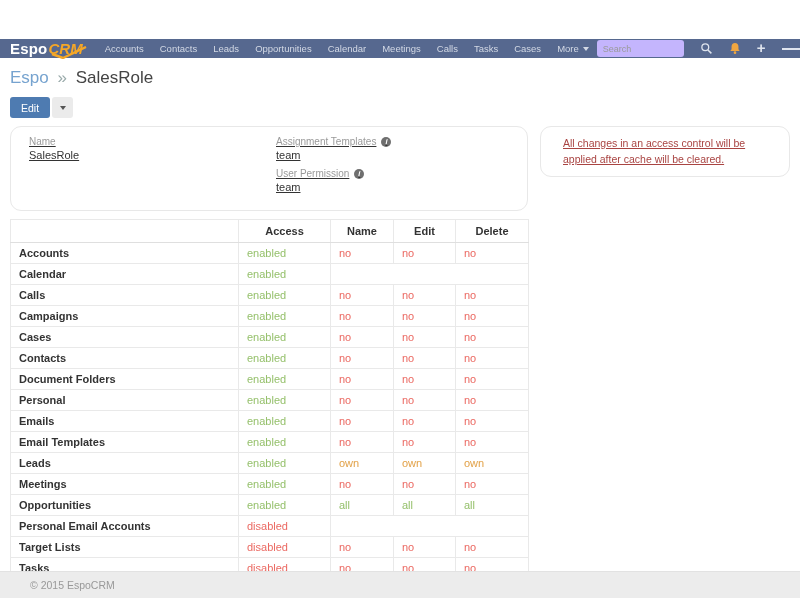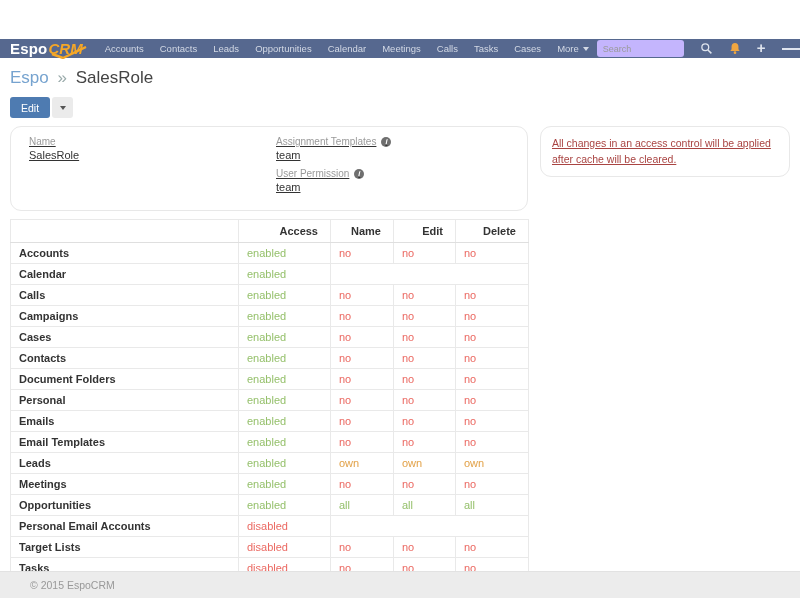--- a/index.html
+++ b/index.html
@@ -66,32 +66,32 @@
   .detail-panel { height:85px; padding:9px 18px; display:grid; grid-template-columns:247px 1fr; }
   .field { margin-bottom:7px; }
   .field-label { font-size:10px; color:#9a9a9a; display:flex; align-items:center; }
   .field-value { font-size:11px; color:#333; margin-top:2px; }
   .info-icon {
     display:inline-block; width:10px; height:10px; border-radius:50%;
     background:#6f6f6f; color:#fff; font-size:7.5px; font-weight:bold; font-style:italic;
     text-align:center; line-height:10px; margin-left:5px;
   }
 
-  .note-panel { padding:8px 11px; font-size:10.5px; line-height:1.55; color:#a94442; }
+  .note-panel { padding:8px 22px; font-size:10.5px; line-height:1.55; color:#a94442; }
 
   
   table.access { border-collapse:collapse; margin-top:8px; width:518px; table-layout:fixed; }
   table.access col.c-scope  { width:228px; }
   table.access col.c-access { width:92px; }
   table.access col.c-read   { width:63px; }
   table.access col.c-edit   { width:62px; }
   table.access col.c-delete { width:73px; }
   table.access, table.access th, table.access td { border:1px solid #e9e9e9; }
   table.access th {
-    text-align:right; font-size:11px; color:#333; padding:5px 12px; background:#fff;
+    text-align:center; font-size:11px; color:#333; padding:5px 12px; background:#fff;
     border-bottom:1px solid #dfdfdf;
   }
   table.access td { font-size:11px; padding:4px 8px; line-height:12px; }
   td.scope-cell { font-weight:bold; color:#333; }
   td.empty-cell { border-right:1px solid #e9e9e9; }
 
   
   .footer {
     position:absolute; left:0; bottom:0; width:800px; height:27px;
     background:#ececec; border-top:1px solid #e2e2e2;

